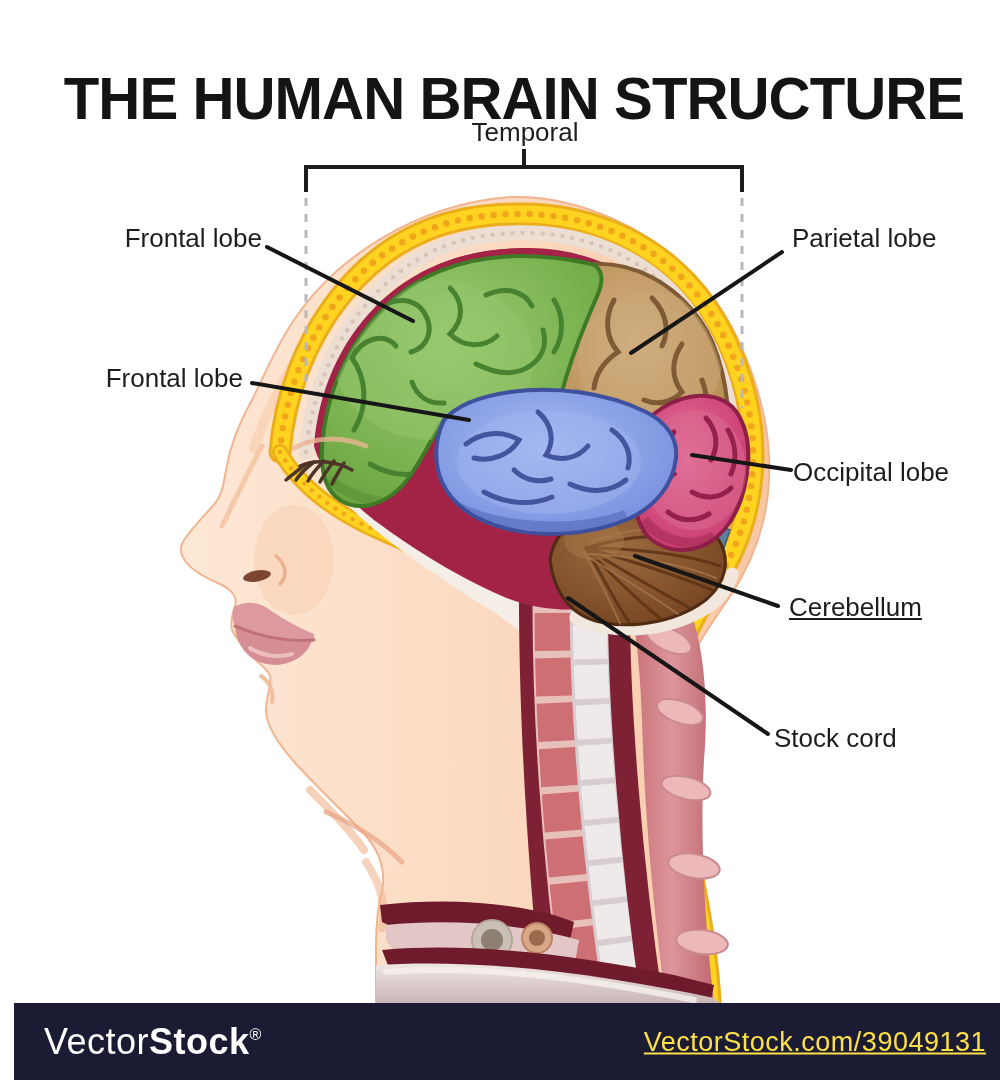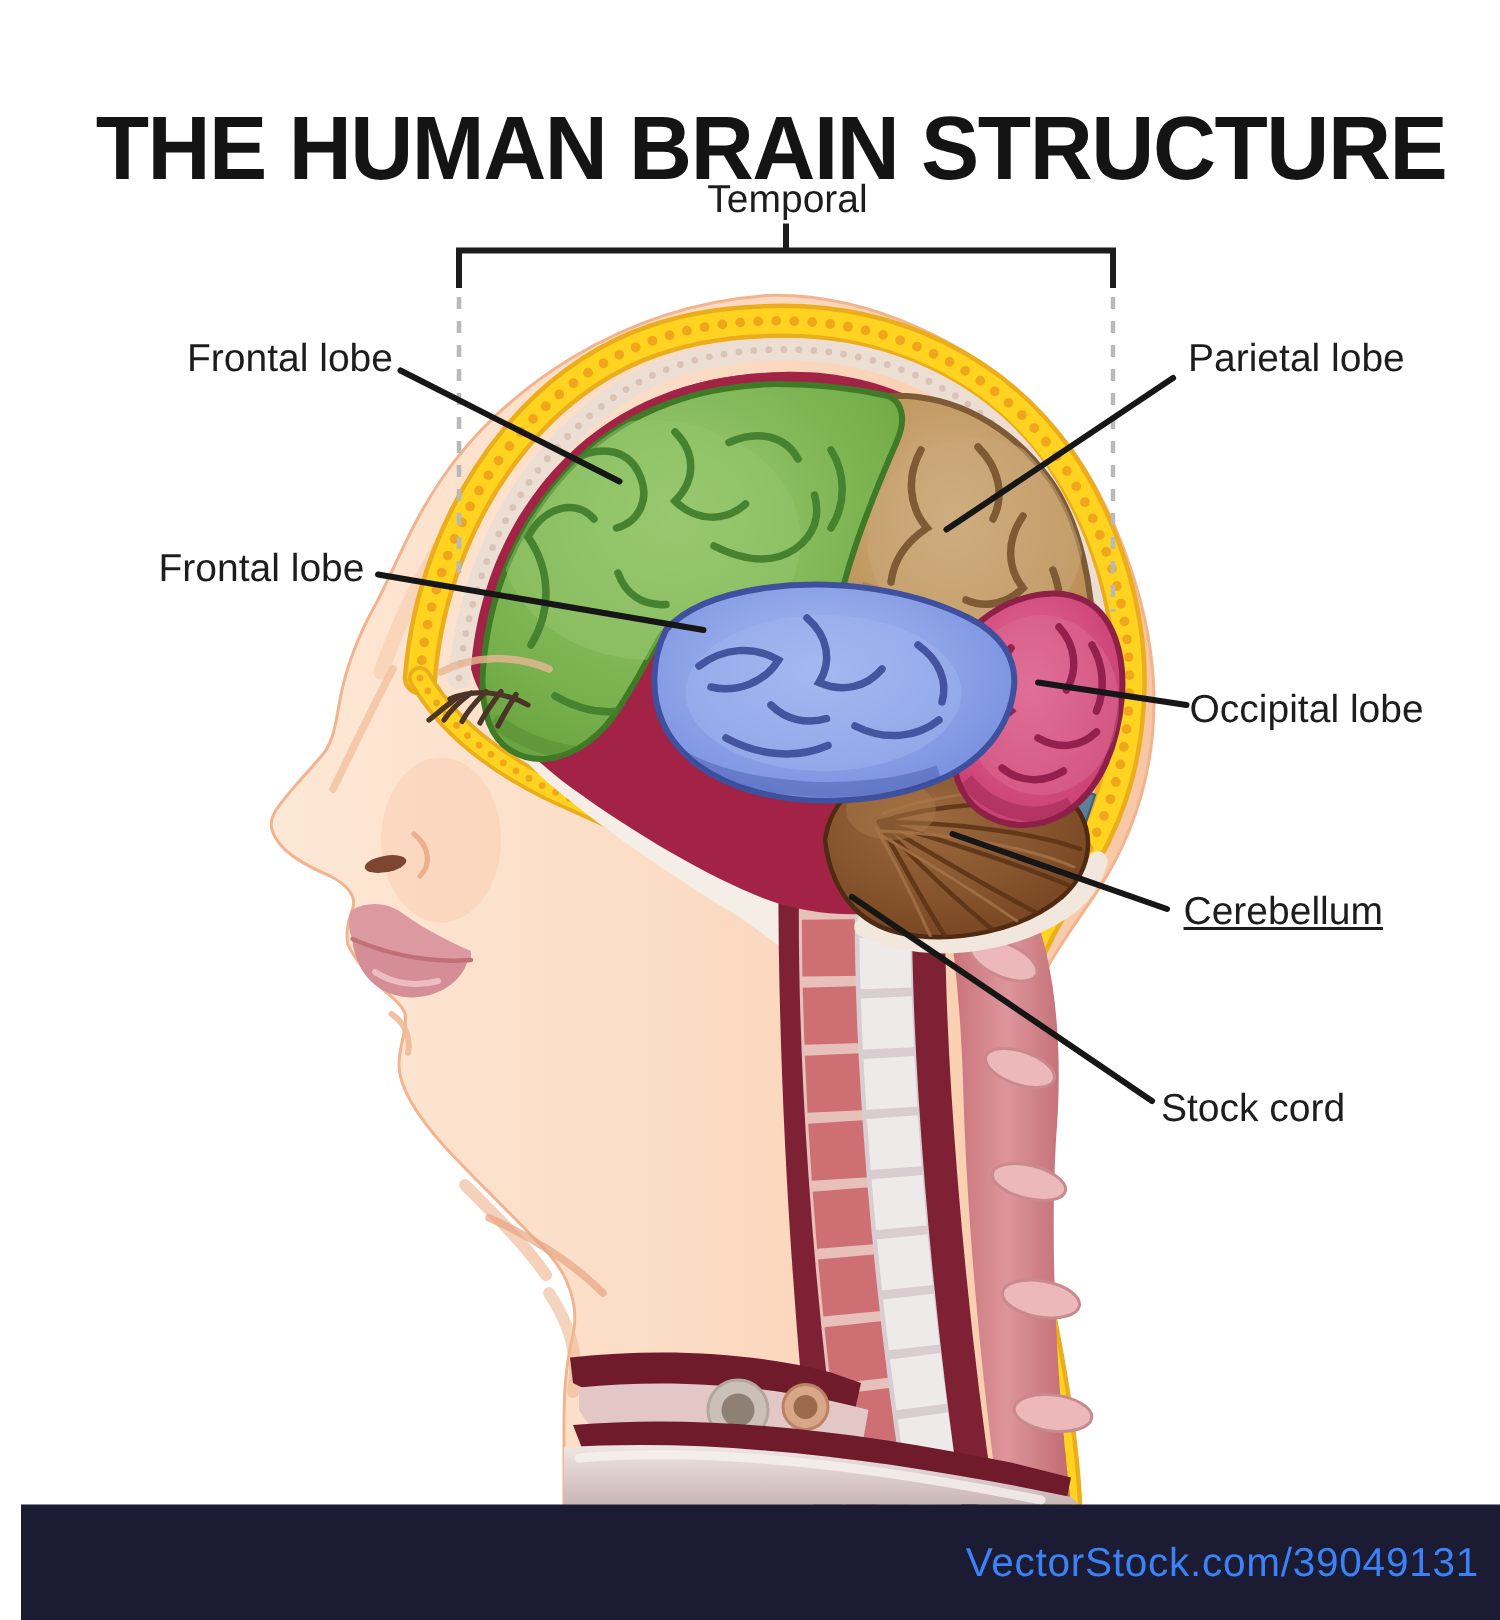--- a/index.html
+++ b/index.html
@@ -13,21 +13,21 @@
   .lbl.r{transform:translate(-100%,-50%);} 
   .lbl.l{transform:translate(0,-50%);text-align:right;}     
   .lbl.c{transform:translate(-50%,-50%);}  
   .bar{position:absolute;left:0;top:1003px;width:1000px;height:77px;background:#1B1B33;}
   .logo{position:absolute;left:30px;top:50%;transform:translateY(-50%);color:#ffffff;
         font-size:36px;letter-spacing:.5px;}
   .logo .lt{font-weight:400;}
   .logo .bd{font-weight:700;}
   .logo .reg{font-size:16px;vertical-align:14px;font-weight:400;}
   .wm-url{position:absolute;right:28px;top:50%;transform:translateY(-50%);
-          color:#3b82f6;font-size:27px;font-weight:400;letter-spacing:.5px;}
+          color:#fde047;font-size:27px;font-weight:400;letter-spacing:.5px;text-decoration:underline;}
 </style>
 </head>
 <body>
 
 <div class="stage">
 
   <svg class="artwork" width="1000" height="1005" viewBox="0 0 1000 1005">
     <defs>
       <linearGradient id="skinG" x1="0" y1="0" x2="1" y2="0">
         <stop offset="0" stop-color="#FDE8D6"></stop>
@@ -281,16 +281,17 @@
 
   <div class="lbl c" style="left:511px;top:132px;">Temporal</div>
   <div class="lbl r" style="left:248px;top:238px;">Frontal lobe</div>
   <div class="lbl r" style="left:229px;top:378px;">Frontal lobe</div>
   <div class="lbl l" style="left:778px;top:238px;">Parietal lobe</div>
   <div class="lbl l" style="left:779px;top:472px;">Occipital lobe</div>
   <div class="lbl l" style="left:775px;top:607px;text-decoration:underline;">Cerebellum</div>
   <div class="lbl l" style="left:760px;top:738px;">Stock cord</div>
 
   <div class="bar">
+    <div class="logo"><span class="lt">Vector</span><span class="bd">Stock</span><span class="reg">®</span></div>
     <div class="wm-url">VectorStock.com/39049131</div>
   </div>
 
 </div>
 
 </body></html>

